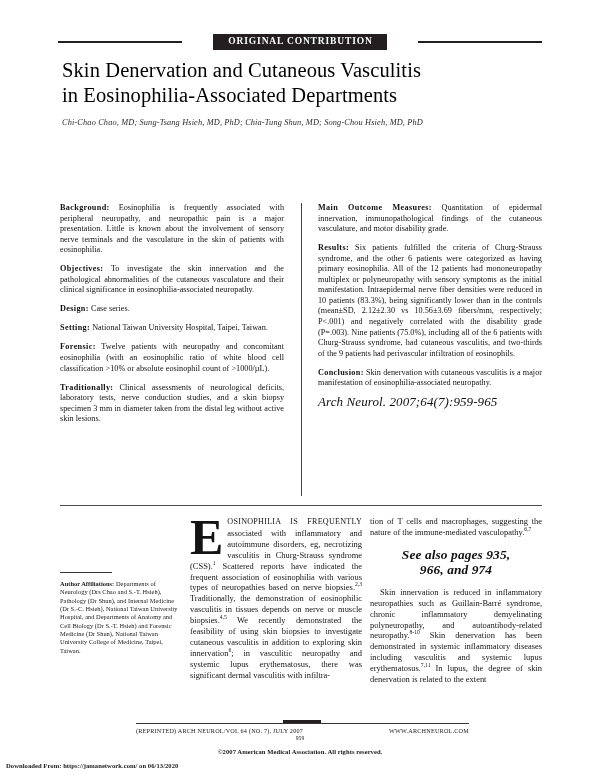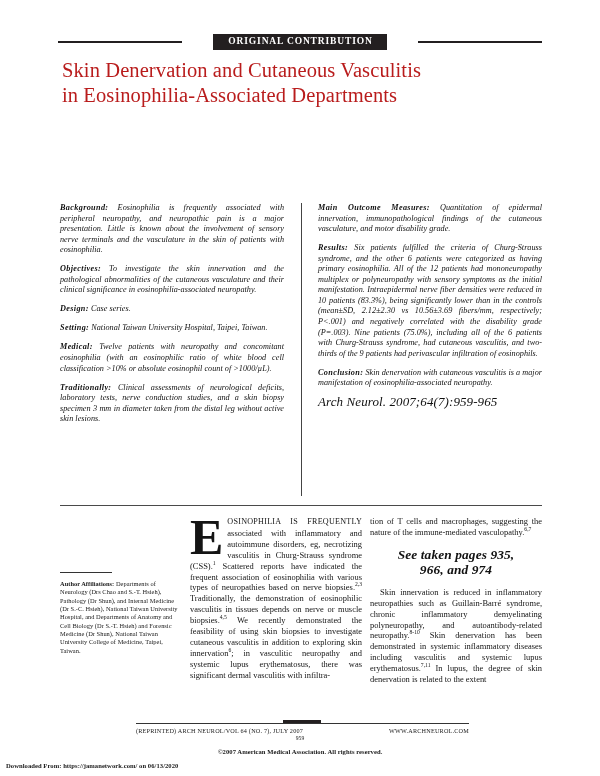--- a/index.html
+++ b/index.html
@@ -55,21 +55,21 @@
 
   
   .title {
     position: absolute;
     left: 62px;
     top: 58px;
     width: 470px;
     font-family: "Liberation Serif", "DejaVu Serif", serif;
     font-size: 20.5px;
     line-height: 25px;
-    color: #b91c1c;
+    color: #000000;
     letter-spacing: 0.1px;
   }
   .title .ln { display: block; }
 
   .byline {
     position: absolute;
     left: 62px;
     top: 117px;
     width: 470px;
     font-family: "Liberation Serif", "DejaVu Serif", serif;
@@ -101,21 +101,21 @@
   .abs-col.left { left: 0; }
   .abs-col.right { left: 258px; }
   .abs-divider {
     position: absolute;
     left: 241px;
     top: 0px;
     width: 1px;
     height: 293px;
     background: #444;
   }
-  .abs-p { margin: 0 0 8.5px 0; font-style: italic; }
+  .abs-p { margin: 0 0 8.5px 0; }
   .abs-lead {
     font-weight: bold;
     letter-spacing: 0.35px;
   }
   .abs-cite {
     margin: 0;
     font-style: italic;
     font-size: 13px;
     letter-spacing: 0.1px;
   }
@@ -282,30 +282,31 @@
     <div class="rule"></div>
     <div class="band">ORIGINAL CONTRIBUTION</div>
     <div class="rule"></div>
   </div>
 
   <div class="title">
     <span class="ln">Skin Denervation and Cutaneous Vasculitis</span>
     <span class="ln">in Eosinophilia-Associated Departments</span>
   </div>
 
+  <div class="byline">Chi-Chao Chao, MD; Sung-Tsang Hsieh, MD, PhD; Chia-Tung Shun, MD; Song-Chou Hsieh, MD, PhD</div>
 
   <div class="abstract">
     <div class="abs-divider"></div>
 
     <div class="abs-col left">
       <p class="abs-p"><span class="abs-lead">Background:</span><span> Eosinophilia is frequently associated with peripheral neuropathy, and neuropathic pain is a major presentation. Little is known about the involvement of sensory nerve terminals and the vasculature in the skin of patients with eosinophilia.</span></p>
       <p class="abs-p"><span class="abs-lead">Objectives:</span><span> To investigate the skin innervation and the pathological abnormalities of the cutaneous vasculature and their clinical significance in eosinophilia-associated neuropathy.</span></p>
       <p class="abs-p"><span class="abs-lead">Design:</span><span> Case series.</span></p>
       <p class="abs-p"><span class="abs-lead">Setting:</span><span> National Taiwan University Hospital, Taipei, Taiwan.</span></p>
-      <p class="abs-p"><span class="abs-lead">Medical:</span><span> Twelve patients with neuropathy and concomitant eosinophilia (with an eosinophilic ratio of white blood cell classification &gt;10% or absolute eosinophil count of &gt;1000/µL).</span></p>
+      <p class="abs-p"><span class="abs-lead">Forensic:</span><span> Twelve patients with neuropathy and concomitant eosinophilia (with an eosinophilic ratio of white blood cell classification &gt;10% or absolute eosinophil count of &gt;1000/µL).</span></p>
       <p class="abs-p"><span class="abs-lead">Traditionally:</span><span> Clinical assessments of neurological deficits, laboratory tests, nerve conduction studies, and a skin biopsy specimen 3 mm in diameter taken from the distal leg without active skin lesions.</span></p>
     </div>
 
     <div class="abs-col right">
       <p class="abs-p"><span class="abs-lead">Main Outcome Measures:</span><span> Quantitation of epidermal innervation, immunopathological findings of the cutaneous vasculature, and motor disability grade.</span></p>
       <p class="abs-p"><span class="abs-lead">Results:</span><span> Six patients fulfilled the criteria of Churg-Strauss syndrome, and the other 6 patients were categorized as having primary eosinophilia. All of the 12 patients had mononeuropathy multiplex or polyneuropathy with sensory symptoms as the initial manifestation. Intraepidermal nerve fiber densities were reduced in 10 patients (83.3%), being significantly lower than in the controls (mean±SD, 2.12±2.30 vs 10.56±3.69 fibers/mm, respectively; P&lt;.001) and negatively correlated with the disability grade (P=.003). Nine patients (75.0%), including all of the 6 patients with Churg-Strauss syndrome, had cutaneous vasculitis, and two-thirds of the 9 patients had perivascular infiltration of eosinophils.</span></p>
       <p class="abs-p"><span class="abs-lead">Conclusion:</span><span> Skin denervation with cutaneous vasculitis is a major manifestation of eosinophilia-associated neuropathy.</span></p>
       <p class="abs-cite">Arch Neurol. 2007;64(7):959-965</p>
     </div>
 
@@ -320,21 +321,21 @@
     </div>
 
     <div class="col-body-1">
       <p class="body-p first"><span class="dropcap">E</span><span class="smallcaps">OSINOPHILIA IS FREQUENTLY</span><span> associated with inflammatory and autoimmune disorders, eg, necrotizing vasculitis in Churg-Strauss syndrome (CSS).</span><sup>1</sup><span> Scattered reports have indicated the frequent association of eosinophilia with various types of neuropathies based on nerve biopsies.</span><sup>2,3</sup><span> Traditionally, the demonstration of eosinophilic vasculitis in tissues depends on nerve or muscle biopsies.</span><sup>4,5</sup><span> We recently demonstrated the feasibility of using skin biopsies to investigate cutaneous vasculitis in addition to exploring skin innervation</span><sup>6</sup><span>; in vasculitic neuropathy and systemic lupus erythematosus, there was significant dermal vasculitis with infiltra-</span></p>
     </div>
 
     <div class="col-body-2">
       <p class="body-p first"><span>tion of T cells and macrophages, suggesting the nature of the immune-mediated vasculopathy.</span><sup>6,7</sup></p>
 
       <div class="see-also">
-        <span>See taken pages 935,</span><br>
+        <span>See also pages 935,</span><br>
         <span>966, and 974</span>
       </div>
 
       <p class="body-p"><span>Skin innervation is reduced in inflammatory neuropathies such as Guillain-Barré syndrome, chronic inflammatory demyelinating polyneuropathy, and autoantibody-related neuropathy.</span><sup>8-10</sup><span> Skin denervation has been demonstrated in systemic inflammatory diseases including vasculitis and systemic lupus erythematosus.</span><sup>7,11</sup><span> In lupus, the degree of skin denervation is related to the extent</span></p>
     </div>
   </div>
 
   <div class="footer">
     <div class="footer-tab"></div>
     <div class="footer-rule"></div>

